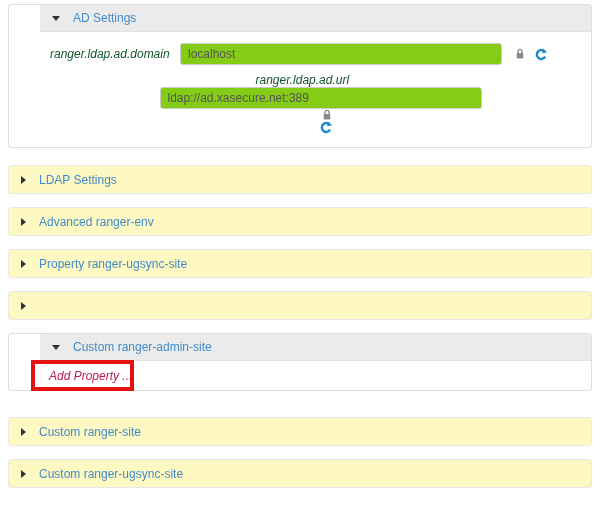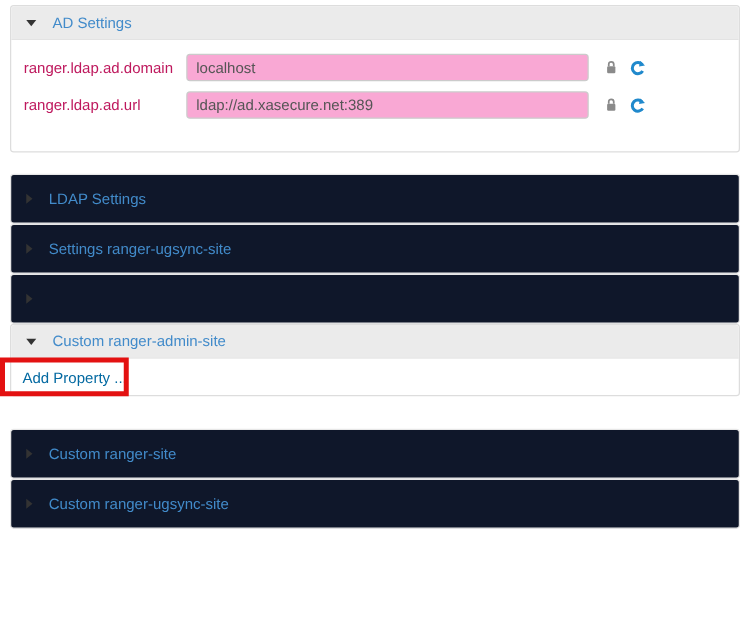--- a/index.html
+++ b/index.html
@@ -1,49 +1,49 @@
 <!DOCTYPE html>
 <html><head>
 <meta charset="utf-8">
 <style>
   html,body{margin:0;padding:0;background:#fff;}
   body{width:600px;height:511px;font-family:"Liberation Sans",sans-serif;overflow:hidden;}
   .page{padding:4px 8px 0 8px;}
 
   
-  .panel{border:1px solid #ddd;border-radius:3px;background:#fff;margin-bottom:17px;}
+  .panel{border:1px solid #ddd;border-radius:3px;background:#fff;margin-bottom:17px;padding-left:31px;}
   .panel-heading{height:26px;background:#ebebeb;display:flex;align-items:center;
     padding-left:12px;border-bottom:1px solid #e3e3e3;border-radius:3px 3px 0 0;cursor:pointer;}
   .panel-body{padding:11px 0;}
 
   
-  .bar{box-sizing:border-box;height:40px;background:#0f172a;border:1px solid #e7e7e7;
-    border-radius:3px;display:flex;align-items:center;padding-left:12px;cursor:pointer;}
+  .bar{box-sizing:border-box;height:29px;background:#fef9c3;border:1px solid #e7e7e7;
+    border-radius:3px;margin-bottom:13px;display:flex;align-items:center;padding-left:12px;cursor:pointer;}
 
   
   .caret{display:inline-block;width:0;height:0;margin-right:13px;flex:none;}
   .caret-down{border-left:4px solid transparent;border-right:4px solid transparent;border-top:5px solid #333;}
   .caret-right{border-top:4px solid transparent;border-bottom:4px solid transparent;border-left:5px solid #333;}
 
   .panel-title{color:#428bca;font-size:12px;text-decoration:none;}
 
   
   .field-row{display:flex;align-items:center;padding-left:10px;margin-bottom:8px;}
-  .field-row:last-child{margin-bottom:15px;}
-  .field-label{width:130px;flex:none;font-size:12px;color:#be185d;}
+  .field-row:last-child{margin-bottom:2px;flex-direction:column;}
+  .field-label{width:130px;flex:none;font-size:12px;color:#14532d;font-style:italic;}
   .field-input{box-sizing:border-box;width:322px;height:22px;border:1px solid #cbcbcb;border-radius:3px;
-    padding:0 7px;font-size:12px;color:#555;font-family:"Liberation Sans",sans-serif;background:#f9a8d4;}
+    padding:0 7px;font-size:12px;color:#555;font-family:"Liberation Sans",sans-serif;background:#84cc16;}
   .icon{display:inline-flex;align-items:center;line-height:0;}
   .lock{margin-left:13px;}
   .undo{margin-left:9px;cursor:pointer;}
 
   
   .custom-panel{margin-bottom:26px;}
   .add-property-body{position:relative;height:29px;padding:0;display:flex;align-items:center;}
-  .add-property-link{font-size:12px;color:#0369a1;text-decoration:none;margin-left:9px;position:relative;z-index:1;}
+  .add-property-link{font-size:12px;color:#be185d;text-decoration:none;margin-left:9px;position:relative;z-index:1;font-style:italic;}
   .red-highlight{position:absolute;box-sizing:border-box;left:-9px;top:-1px;width:103px;height:31px;
     border:4px solid #e31111;pointer-events:none;z-index:2;background:transparent;}
 </style>
 </head>
 <body>
 
 <div class="page">
 
   <section class="panel">
     <header class="panel-heading">
@@ -85,24 +85,28 @@
       </div>
     </div>
   </section>
 
   <section class="bar">
     <span class="caret caret-right"></span>
     <a href="#" class="panel-title">LDAP Settings</a>
   </section>
 
 
+  <section class="bar">
+    <span class="caret caret-right"></span>
+    <a href="#" class="panel-title">Advanced ranger-env</a>
+  </section>
 
   <section class="bar">
     <span class="caret caret-right"></span>
-    <a href="#" class="panel-title">Settings ranger-ugsync-site</a>
+    <a href="#" class="panel-title">Property ranger-ugsync-site</a>
   </section>
 
   <section class="bar">
     <span class="caret caret-right"></span>
   </section>
 
   <section class="panel custom-panel">
     <header class="panel-heading">
       <span class="caret caret-down"></span>
       <a href="#" class="panel-title">Custom ranger-admin-site</a>

